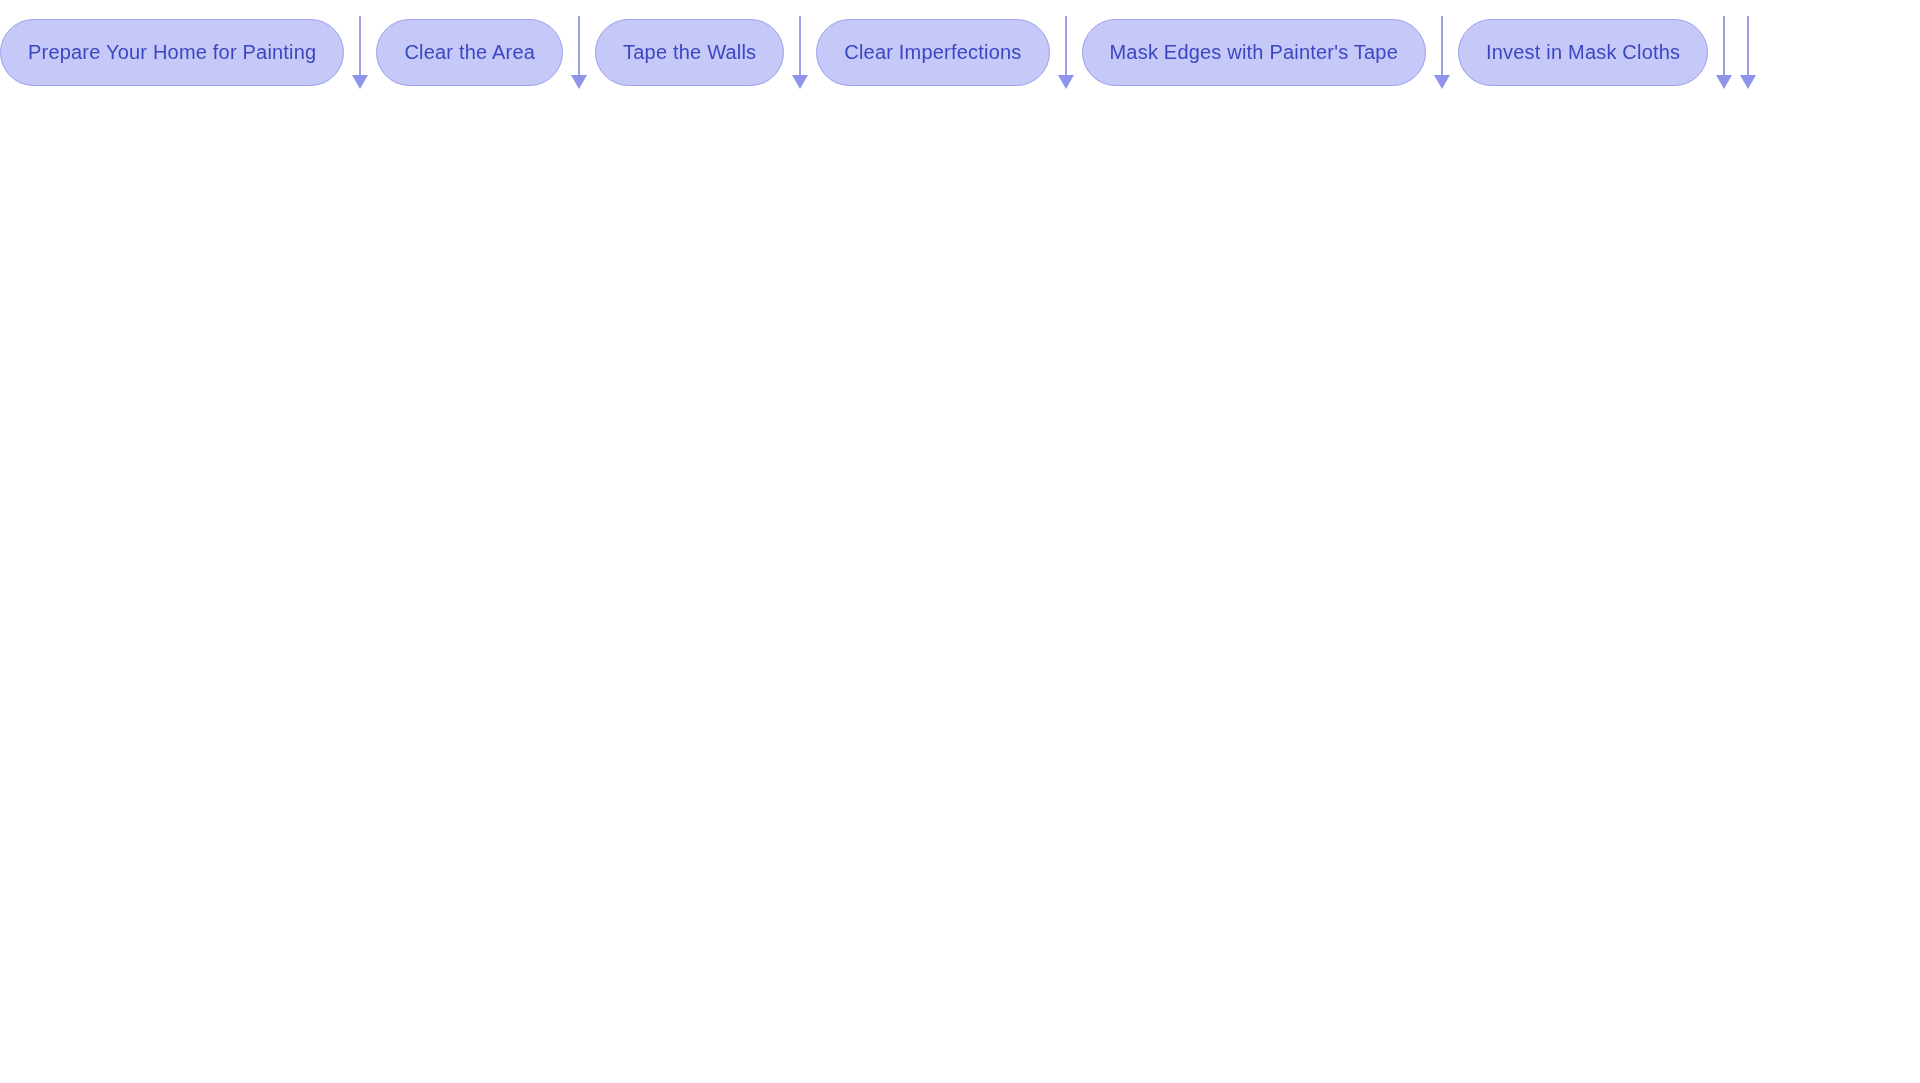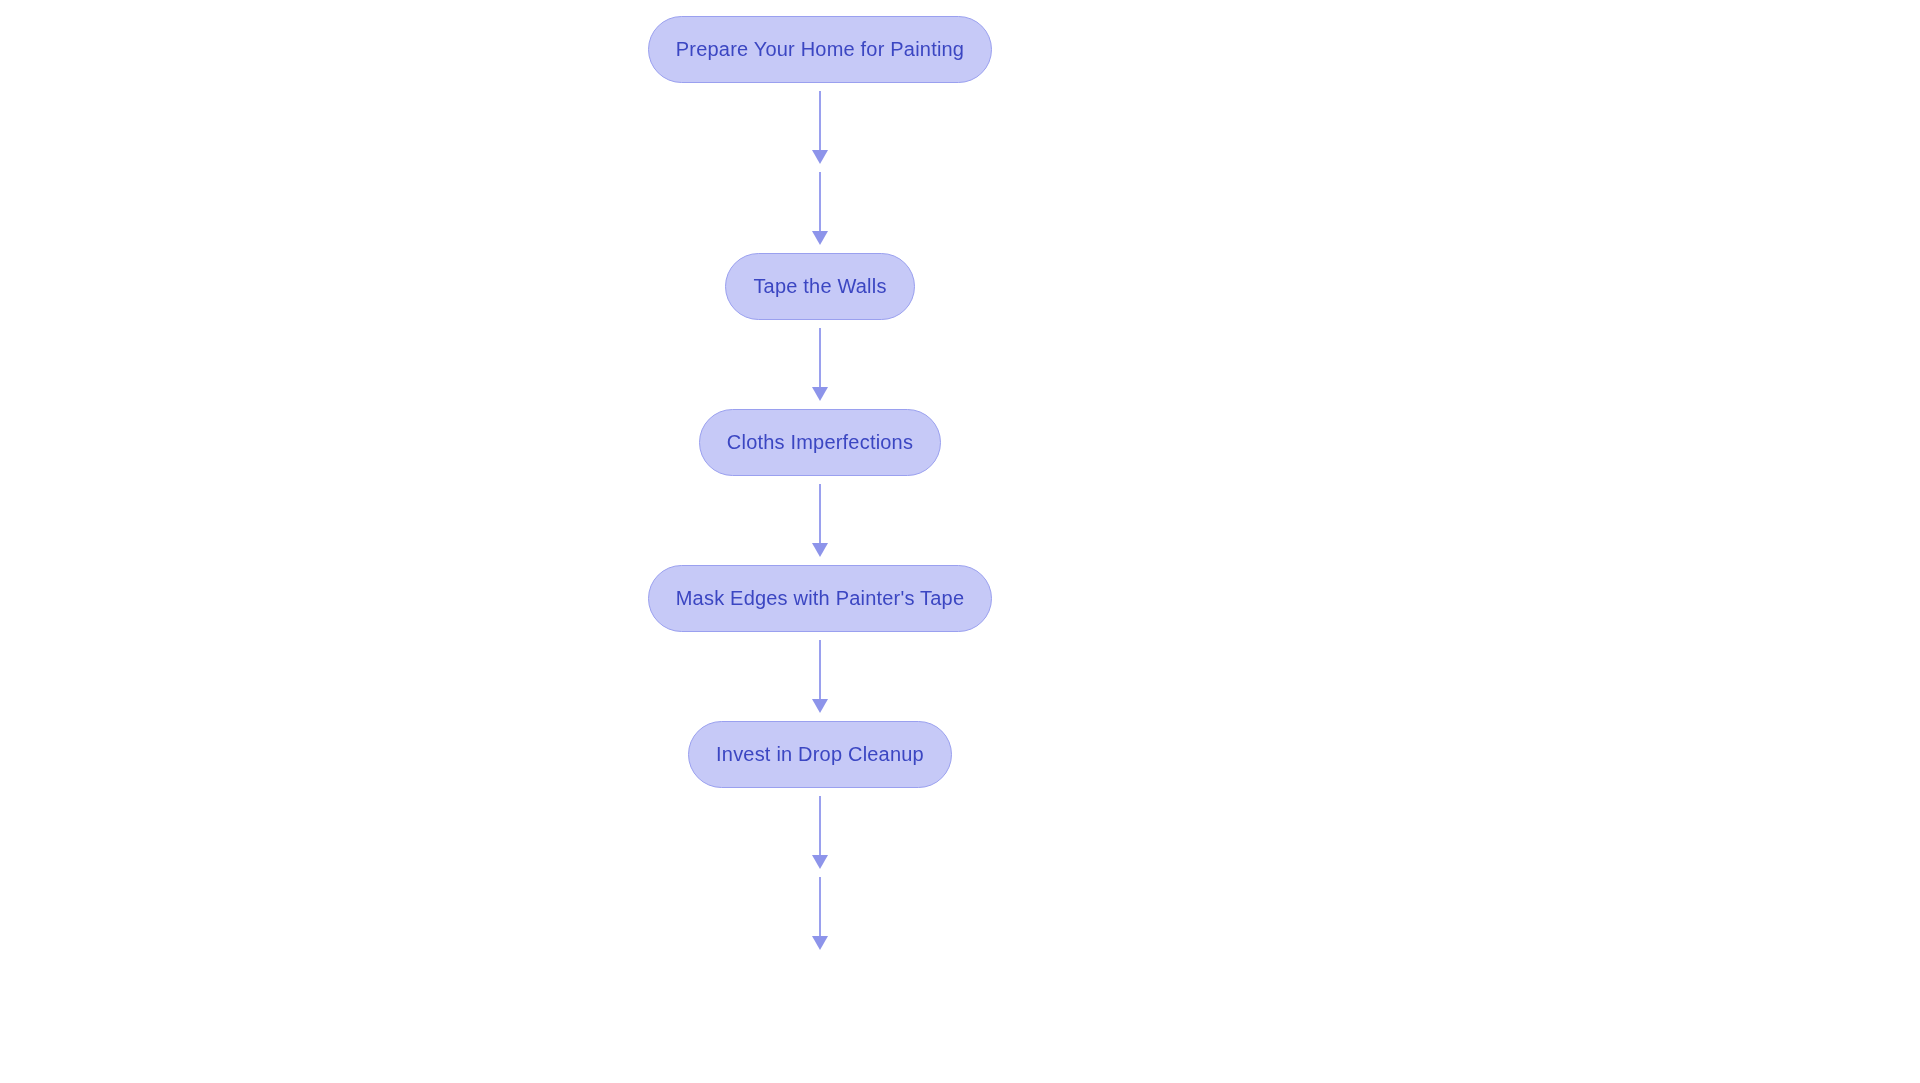--- a/index.html
+++ b/index.html
@@ -13,21 +13,21 @@
     font-family: "Liberation Sans", sans-serif;
     overflow: hidden;
     position: relative;
   }
   .flowchart {
     position: absolute;
     top: 16px;
     left: 0;
     width: 1640px;
     display: flex;
-    flex-direction: column;
+    flex-direction: row;
     align-items: center;
     gap: 8px;
   }
   .node {
     box-sizing: border-box;
     height: 67px;
     padding: 0 27px;
     display: flex;
     align-items: center;
     justify-content: center;
@@ -65,47 +65,50 @@
 <body>
 
 <div class="flowchart">
     <div class="node">
       <span>Prepare Your Home for Painting</span>
     </div>
     <div class="connector">
       <div class="line"></div>
       <div class="head"></div>
     </div>
+    <div class="node">
+      <span>Clear the Area</span>
+    </div>
     <div class="connector">
       <div class="line"></div>
       <div class="head"></div>
     </div>
     <div class="node">
       <span>Tape the Walls</span>
     </div>
     <div class="connector">
       <div class="line"></div>
       <div class="head"></div>
     </div>
     <div class="node">
-      <span>Cloths Imperfections</span>
+      <span>Clear Imperfections</span>
     </div>
     <div class="connector">
       <div class="line"></div>
       <div class="head"></div>
     </div>
     <div class="node">
       <span>Mask Edges with Painter's Tape</span>
     </div>
     <div class="connector">
       <div class="line"></div>
       <div class="head"></div>
     </div>
     <div class="node">
-      <span>Invest in Drop Cleanup</span>
+      <span>Invest in Mask Cloths</span>
     </div>
     <div class="connector">
       <div class="line"></div>
       <div class="head"></div>
     </div>
     <div class="connector">
       <div class="line"></div>
       <div class="head"></div>
     </div>
   </div>

